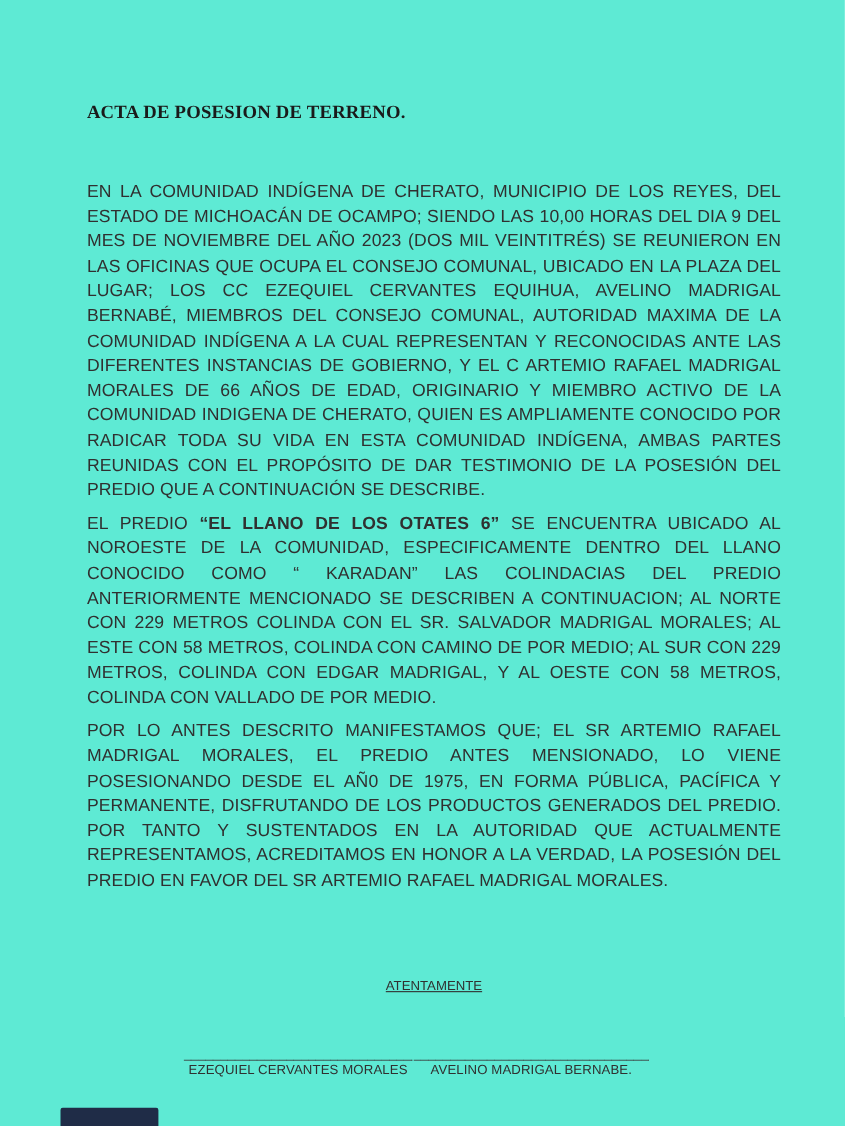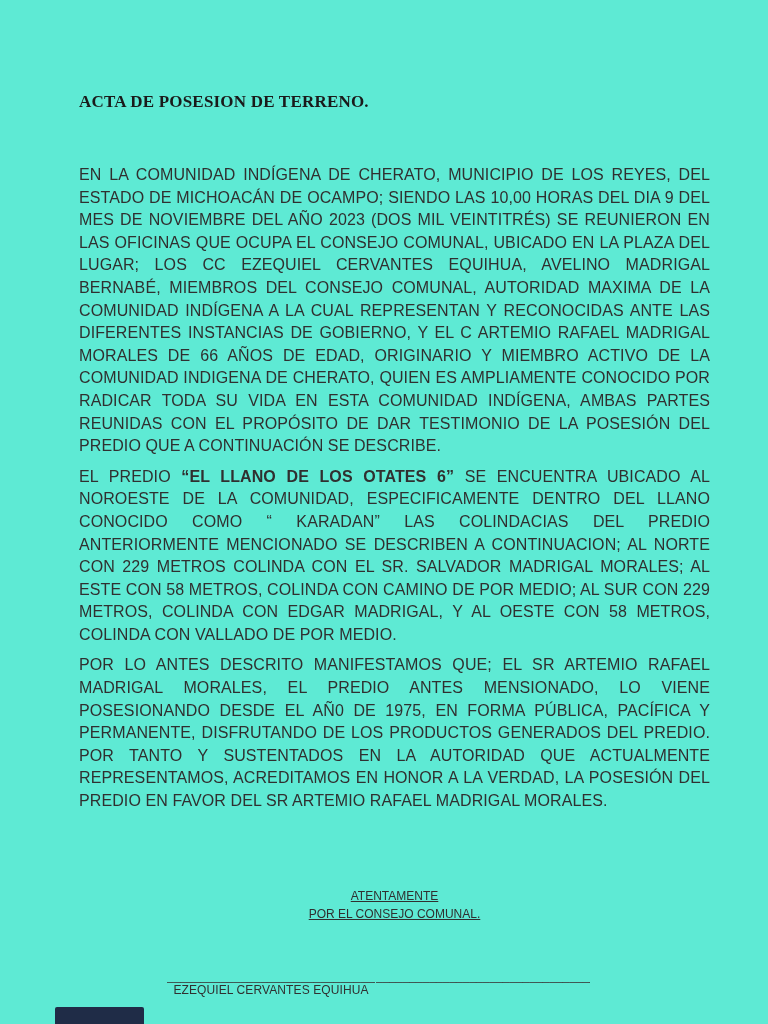--- a/index.html
+++ b/index.html
@@ -96,30 +96,30 @@
 
     <p class="body-p">EN LA COMUNIDAD INDÍGENA DE CHERATO, MUNICIPIO DE LOS REYES, DEL ESTADO DE MICHOACÁN DE OCAMPO; SIENDO LAS 10,00 HORAS DEL DIA 9  DEL MES DE NOVIEMBRE DEL AÑO 2023  (DOS MIL VEINTITRÉS)  SE REUNIERON EN LAS OFICINAS QUE OCUPA EL CONSEJO COMUNAL, UBICADO EN LA PLAZA DEL LUGAR; LOS CC EZEQUIEL CERVANTES EQUIHUA, AVELINO MADRIGAL BERNABÉ, MIEMBROS DEL CONSEJO COMUNAL,  AUTORIDAD MAXIMA DE LA COMUNIDAD INDÍGENA A LA CUAL REPRESENTAN Y RECONOCIDAS ANTE  LAS DIFERENTES INSTANCIAS DE GOBIERNO, Y EL C ARTEMIO RAFAEL MADRIGAL MORALES DE 66 AÑOS DE EDAD, ORIGINARIO Y MIEMBRO ACTIVO DE LA COMUNIDAD INDIGENA DE CHERATO, QUIEN ES AMPLIAMENTE CONOCIDO POR RADICAR TODA SU VIDA EN ESTA COMUNIDAD INDÍGENA,   AMBAS PARTES REUNIDAS CON EL PROPÓSITO DE DAR TESTIMONIO DE LA POSESIÓN DEL PREDIO QUE A CONTINUACIÓN SE DESCRIBE.</p>
 
     <p class="body-p"><span>EL PREDIO </span><span class="b">“EL LLANO DE LOS OTATES 6”</span><span> SE ENCUENTRA UBICADO AL NOROESTE DE LA COMUNIDAD, ESPECIFICAMENTE DENTRO DEL LLANO CONOCIDO COMO “ KARADAN” LAS COLINDACIAS DEL PREDIO ANTERIORMENTE    MENCIONADO SE DESCRIBEN  A CONTINUACION;   AL NORTE CON 229 METROS COLINDA CON EL SR. SALVADOR MADRIGAL MORALES; AL ESTE CON 58 METROS, COLINDA CON CAMINO DE POR MEDIO; AL SUR CON 229 METROS, COLINDA CON EDGAR MADRIGAL, Y AL OESTE CON 58 METROS, COLINDA CON VALLADO DE POR MEDIO.</span></p>
 
     <p class="body-p">POR LO ANTES DESCRITO   MANIFESTAMOS QUE; EL SR ARTEMIO RAFAEL MADRIGAL MORALES, EL PREDIO ANTES MENSIONADO, LO VIENE POSESIONANDO DESDE EL AÑ0 DE 1975, EN FORMA PÚBLICA, PACÍFICA Y PERMANENTE, DISFRUTANDO DE LOS PRODUCTOS GENERADOS DEL  PREDIO. POR TANTO Y  SUSTENTADOS EN LA AUTORIDAD QUE ACTUALMENTE REPRESENTAMOS, ACREDITAMOS EN HONOR A LA VERDAD, LA  POSESIÓN DEL PREDIO EN FAVOR DEL SR ARTEMIO RAFAEL MADRIGAL MORALES.</p>
 
 
     <div class="closing-block">
       <div>ATENTAMENTE</div>
-      <div>POR EL CONSEJO COMUNAL.</div>
     </div>
 
     <div class="signatures-row">
       <div class="sig sig-left">
         <div class="sig-line">__________________________________</div>
-        <div class="sig-name">EZEQUIEL CERVANTES EQUIHUA</div>
+        <div class="sig-name">EZEQUIEL CERVANTES MORALES</div>
       </div>
       <div class="sig sig-right">
         <div class="sig-line">___________________________________</div>
+        <div class="sig-name">AVELINO MADRIGAL BERNABE.</div>
       </div>
     </div>
 
   </div>
 
   <div class="footer-bar"></div>
 
 </div>
 
 </body></html>

